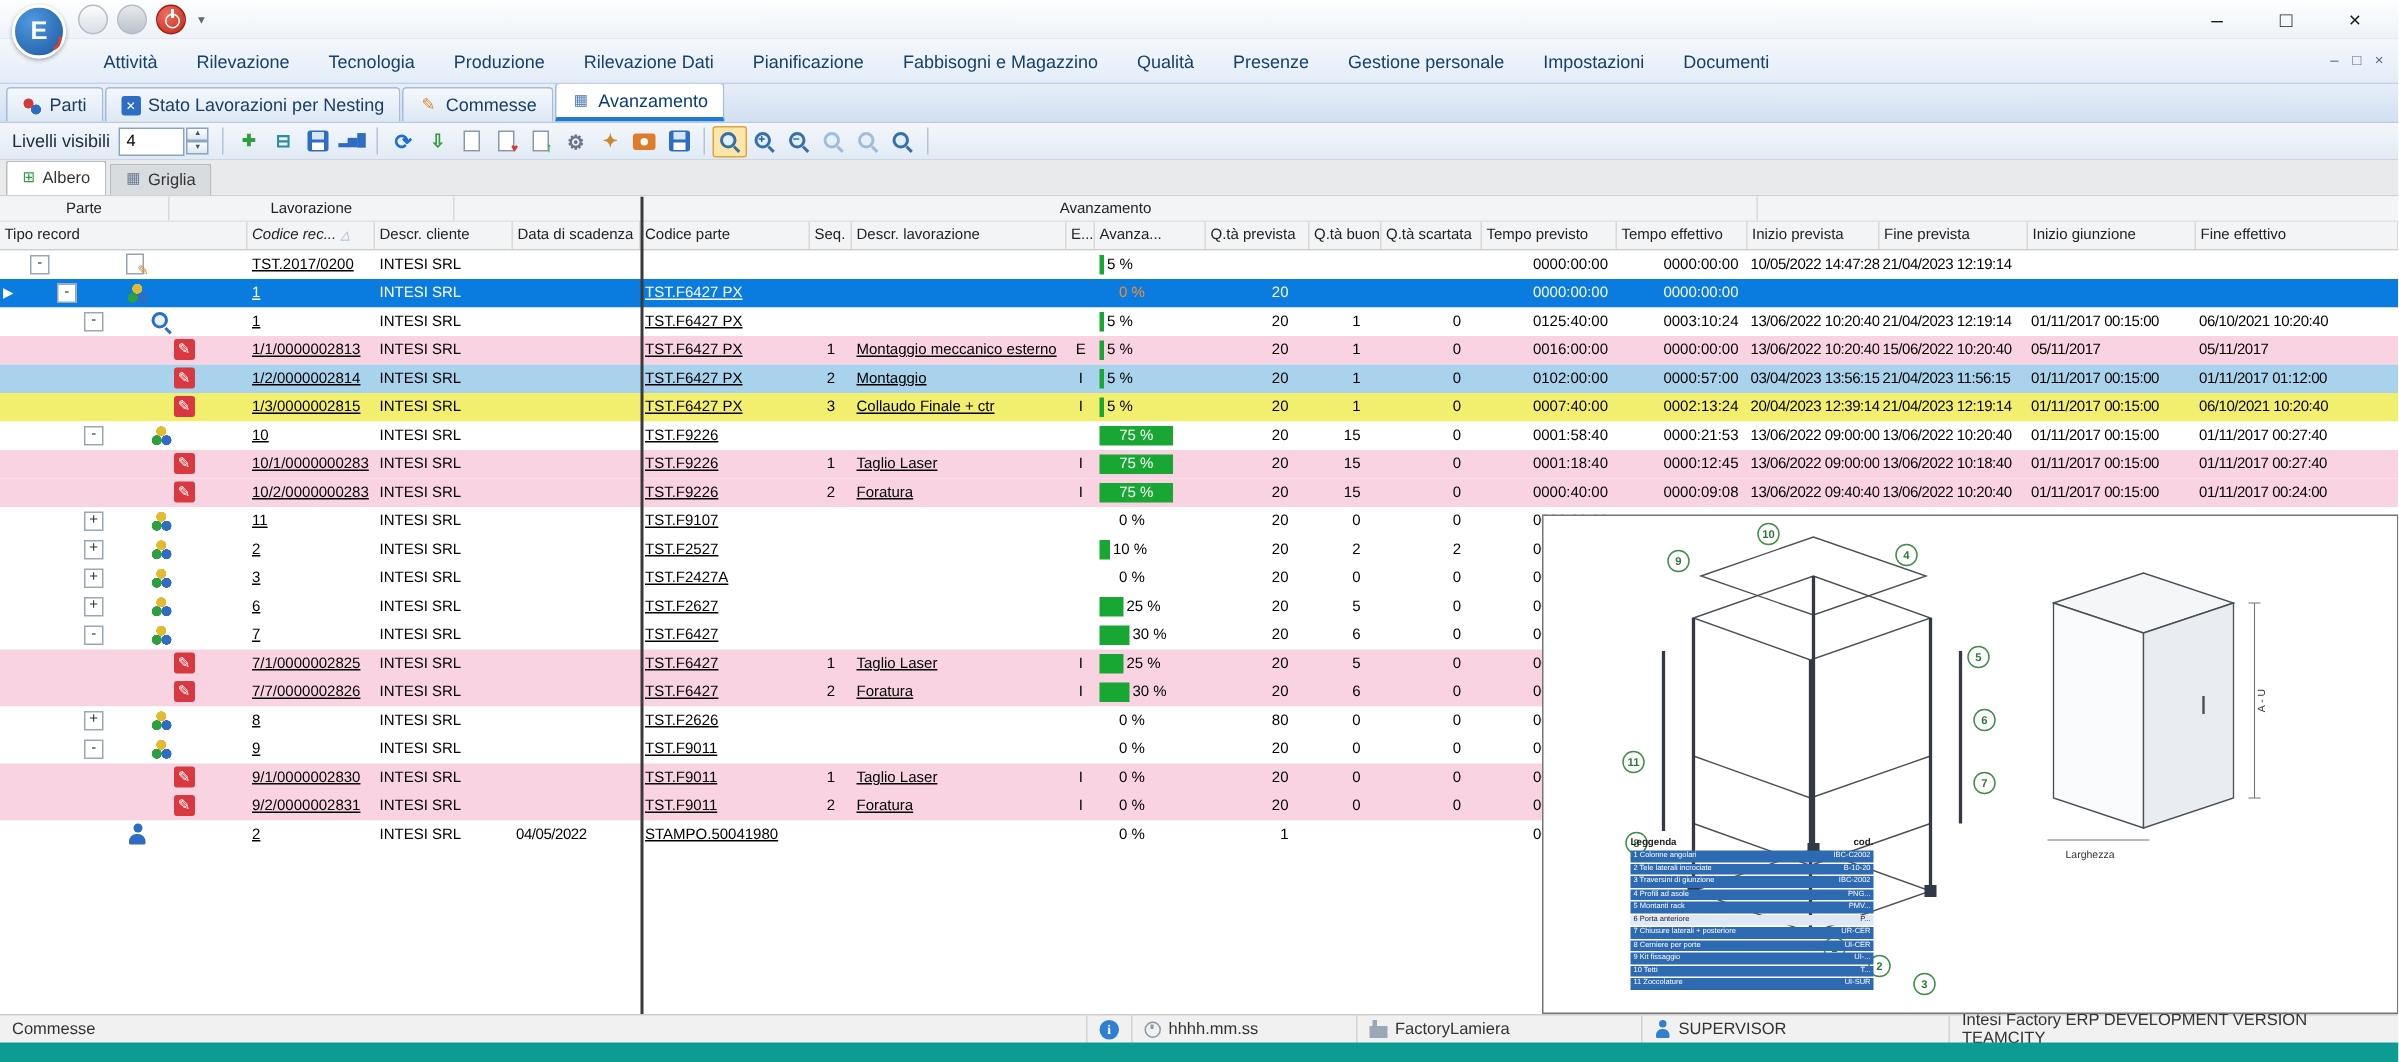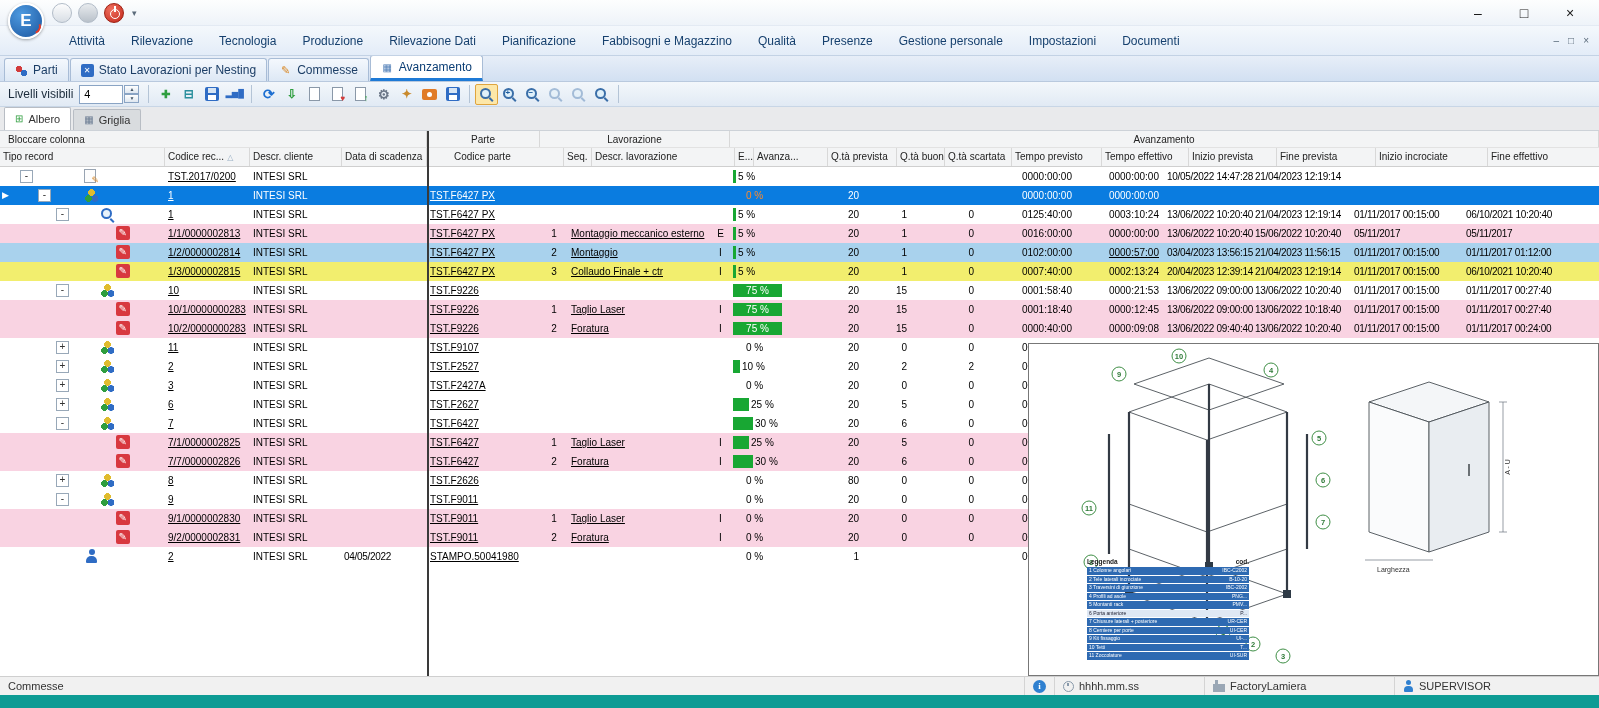--- a/index.html
+++ b/index.html
@@ -287,43 +287,42 @@
         <span>Albero</span>
       </div>
       <div class="stab">
         <span class="stabicon grid-icon">▦</span>
         <span>Griglia</span>
       </div>
     </div>
 
   <div class="gridwrap">
     <div class="ghead">
-      <div class="gcell first" style="width:427px">Bloccare colonna</div>
       <div class="gcell" style="width:113px">Parte</div>
       <div class="gcell" style="width:190px">Lavorazione</div>
       <div class="gcell" style="width:869px">Avanzamento</div>
     </div>
     <div class="hrow">
         <div class="hcell" style="width: 165px;">Tipo record</div>
-        <div class="hcell" style="width: 85px;">Codice rec...<span class="sort">△</span></div>
+        <div class="hcell" style="width: 85px; font-style: italic;">Codice rec...<span class="sort">△</span></div>
         <div class="hcell" style="width: 92px;">Descr. cliente</div>
         <div class="hcell" style="width: 85px;">Data di scadenza</div>
-        <div class="hcell" style="width: 113px; margin-left: 24px;">Codice parte</div>
+        <div class="hcell" style="width: 113px;">Codice parte</div>
         <div class="hcell" style="width: 28px;">Seq.</div>
         <div class="hcell" style="width: 143px;">Descr. lavorazione</div>
         <div class="hcell" style="width: 19px;">E...</div>
         <div class="hcell" style="width: 74px;">Avanza...</div>
         <div class="hcell" style="width: 69px;">Q.tà prevista</div>
         <div class="hcell" style="width: 48px;">Q.tà buona</div>
         <div class="hcell" style="width: 67px;">Q.tà scartata</div>
         <div class="hcell" style="width: 90px;">Tempo previsto</div>
         <div class="hcell" style="width: 87px;">Tempo effettivo</div>
         <div class="hcell" style="width: 88px;">Inizio prevista</div>
         <div class="hcell" style="width: 99px;">Fine prevista</div>
-        <div class="hcell" style="width: 112px;">Inizio incrociate</div>
+        <div class="hcell" style="width: 112px;">Inizio giunzione</div>
         <div class="hcell" style="width: 135px;">Fine effettivo</div>
       </div>
     <div class="gbody">
         <div class="trow bg-white">
           <div class="tcell" style="width: 165px;">
             <span class="exp" style="left: 20px;">-</span>
             <span class="ric ric-doc" style="left: 84px;"></span>
           </div>
           <div class="c lt lk" style="width: 85px;">TST.2017/0200</div>
           <div class="c lt" style="width: 92px;">INTESI SRL</div>
@@ -435,21 +434,21 @@
           <div class="c lt lk" style="width: 143px;">Montaggio</div>
           <div class="c ctr" style="width: 19px;">I</div>
           <div class="c pcell" style="width: 74px;">
             <span class="pbar" style="width: 3px;"></span>
             <span class="ptext">5 %</span>
           </div>
           <div class="c num" style="width: 69px;">20</div>
           <div class="c num" style="width: 48px;">1</div>
           <div class="c num" style="width: 67px;">0</div>
           <div class="c tm" style="width: 90px;">0102:00:00</div>
-          <div class="c tm" style="width: 87px; text-decoration: underline;">0000:57:00</div>
+          <div class="c tm" style="width: 87px;">0000:57:00</div>
           <div class="c dt" style="width: 88px;">03/04/2023 13:56:15</div>
           <div class="c dt" style="width: 99px;">21/04/2023 11:56:15</div>
           <div class="c dt" style="width: 112px;">01/11/2017 00:15:00</div>
           <div class="c dt" style="width: 135px;">01/11/2017 01:12:00</div>
         </div>
         <div class="trow bg-yellow">
           <div class="tcell" style="width: 165px;">
             <span class="ric ric-red" style="left: 116px;"></span>
           </div>
           <div class="c lt lk" style="width: 85px;">1/3/0000002815</div>
@@ -973,16 +972,19 @@
       <span>hhhh.mm.ss</span>
     </div>
     <div class="sseg" style="width:190px">
       <span class="factory-ic"></span>
       <span>FactoryLamiera</span>
     </div>
     <div class="sseg" style="width:205px">
       <span class="user-ic"></span>
       <span>SUPERVISOR</span>
     </div>
+    <div class="sseg" style="width:300px">
+      <span>Intesi Factory ERP DEVELOPMENT VERSION TEAMCITY</span>
+    </div>
   </div>
 
   <div class="strip"></div>
 </div>
 
 </body></html>

